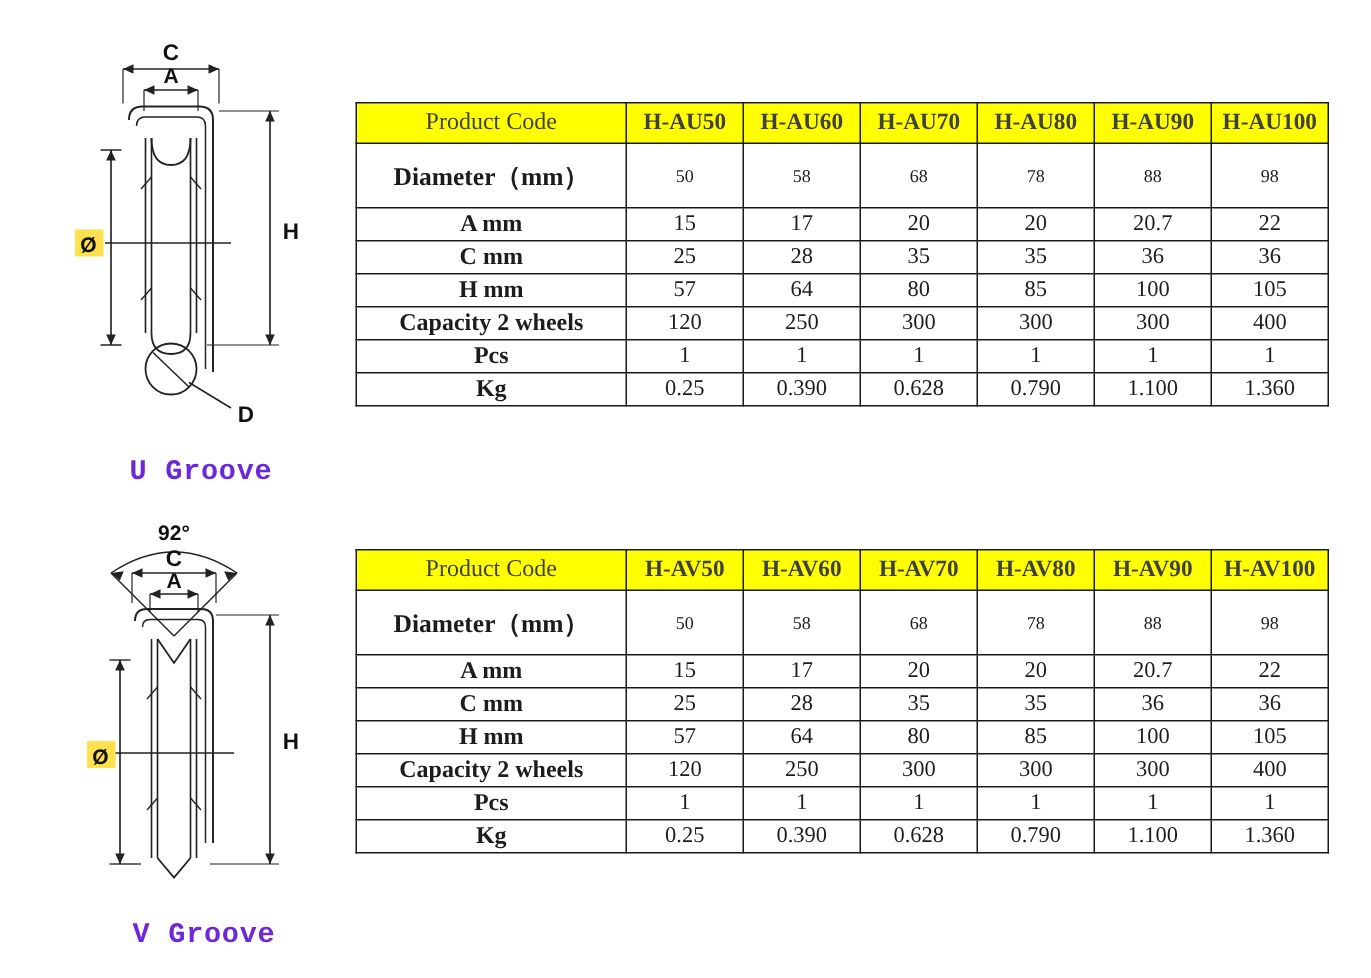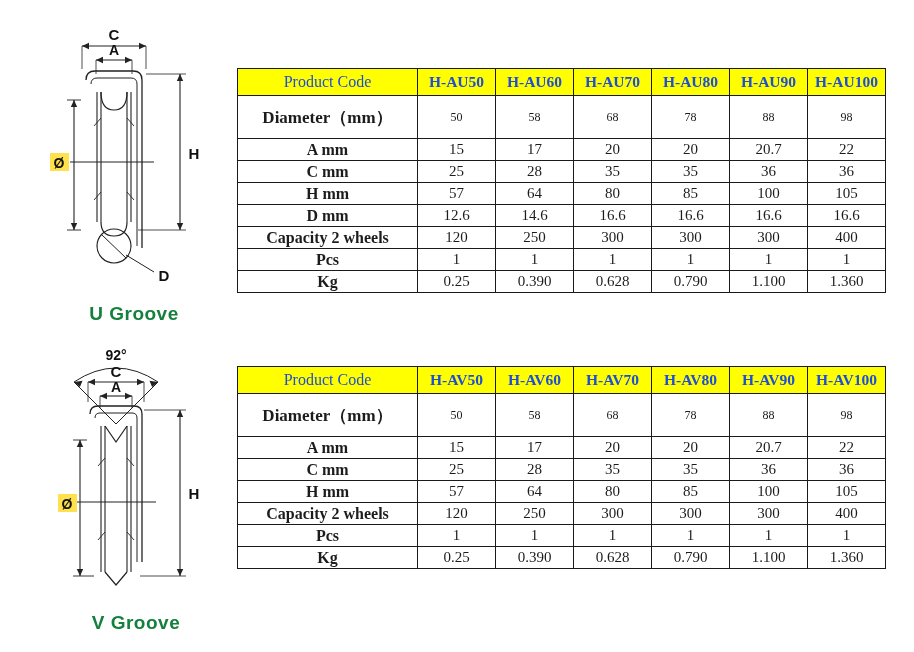--- a/index.html
+++ b/index.html
@@ -22,24 +22,24 @@
   }
 
   
   .figure {
     position: absolute;
     display: flex;
     flex-direction: column;
     align-items: center;
   }
   .figure-caption {
-    font-family: Liberation Sans, sans-serif;
+    font-family: Liberation Mono, monospace;
     font-weight: bold;
     font-size: 19px;
-    color: #15803d;
+    color: #6d28d9;
     letter-spacing: 0.5px;
     white-space: nowrap;
   }
   .figure-svg-wrap {
     position: relative;
     line-height: 0;
   }
 
   
   .spec-table {
@@ -55,21 +55,21 @@
     font-family: "Liberation Serif", serif;
     font-size: 15px;
     color: #1c1c1c;
     padding: 0;
     white-space: nowrap;
   }
   .spec-table th {
     background: #FFFF00;
     font-weight: bold;
     font-size: 15.5px;
-    color: #1d4ed8;
+    color: #404040;
     height: 26px;
     margin-left: 17px;
   }
   .spec-table th.rowhead-col {
     background: #FFFF00;
     font-weight: normal;
     font-size: 16px;
   }
   .spec-table td.rowlabel {
     font-size: 16px;
@@ -285,29 +285,20 @@
       <tr class="row-normal">
         <td class="rowlabel">H mm</td>
         <td>57</td>
         <td>64</td>
         <td>80</td>
         <td>85</td>
         <td>100</td>
         <td>105</td>
       </tr>
       <tr class="row-normal">
-        <td class="rowlabel">D mm</td>
-        <td>12.6</td>
-        <td>14.6</td>
-        <td>16.6</td>
-        <td>16.6</td>
-        <td>16.6</td>
-        <td>16.6</td>
-      </tr>
-      <tr class="row-normal">
         <td class="rowlabel">Capacity 2 wheels</td>
         <td>120</td>
         <td>250</td>
         <td>300</td>
         <td>300</td>
         <td>300</td>
         <td>400</td>
       </tr>
       <tr class="row-normal">
         <td class="rowlabel">Pcs</td>

